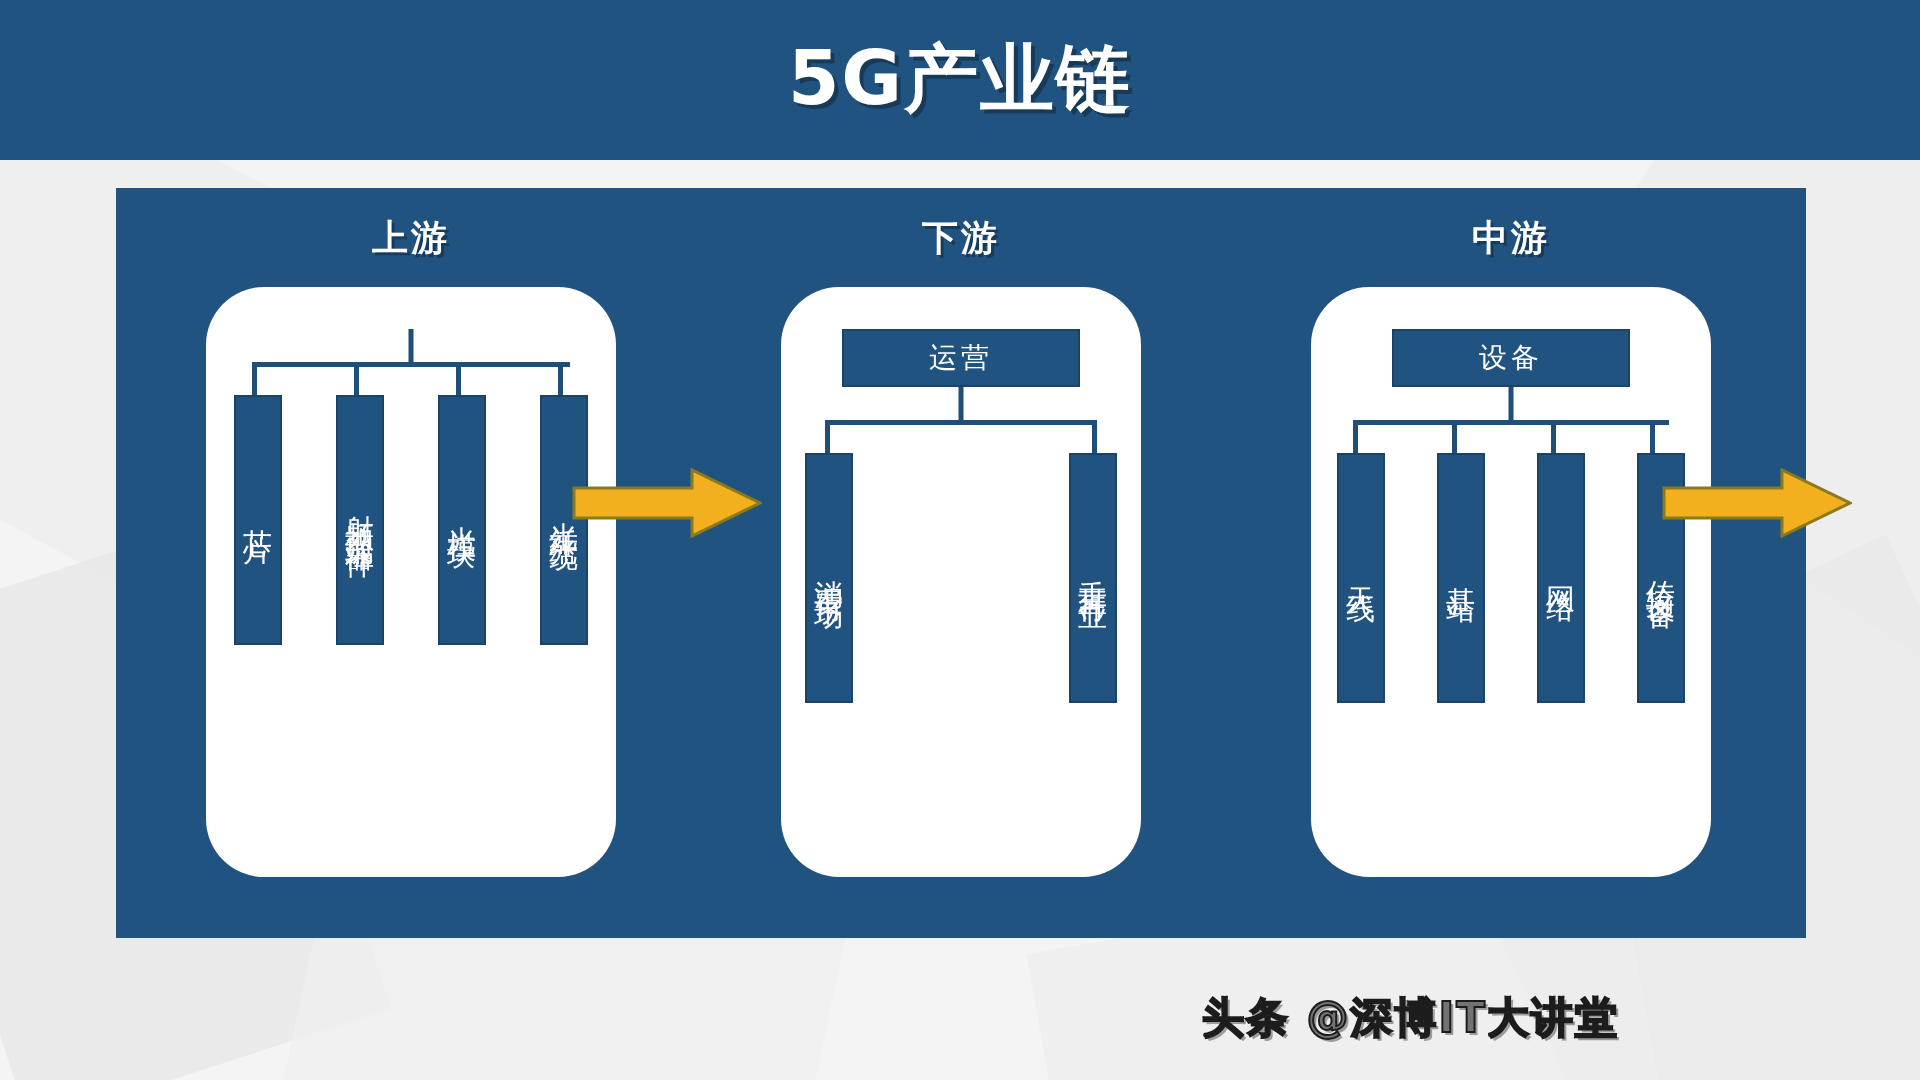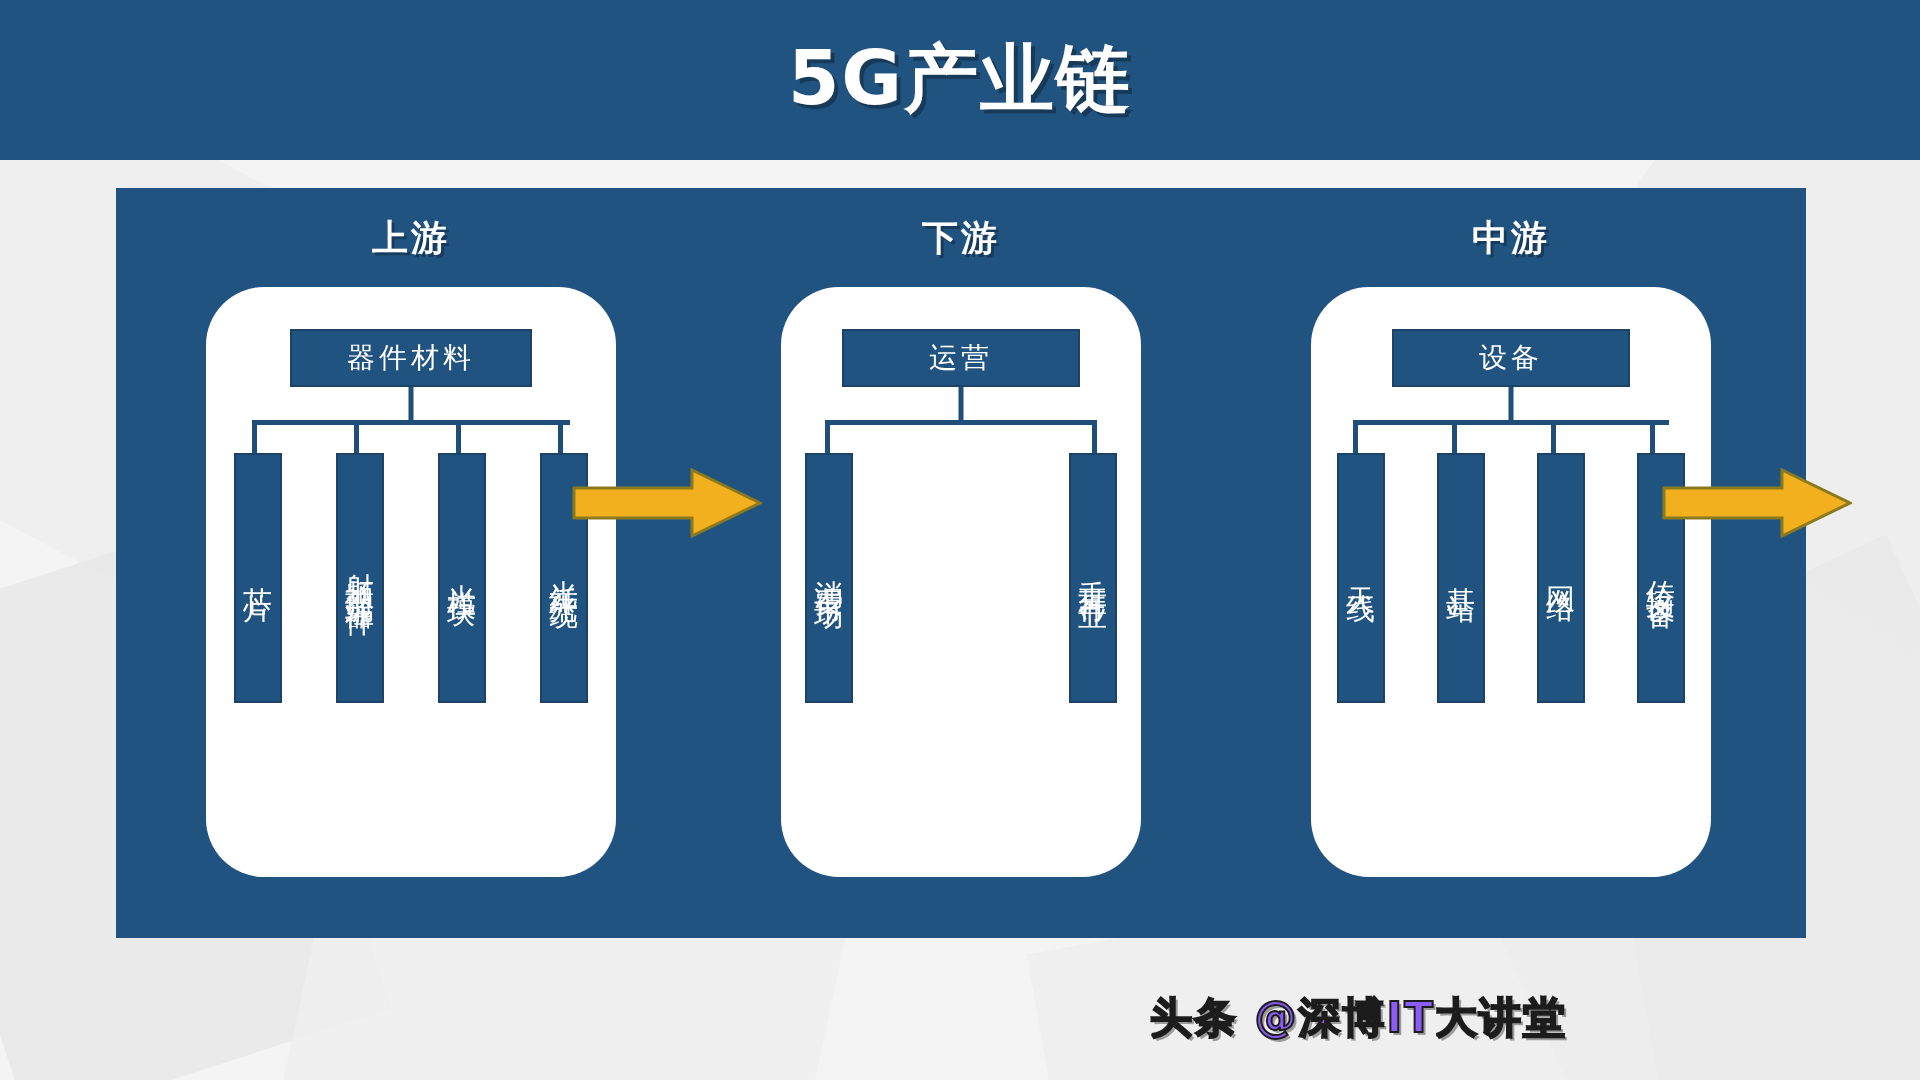--- a/index.html
+++ b/index.html
@@ -106,23 +106,23 @@
     height:250px;width:48px;
   }
   .leaf .leaf-label{display:block;}
 
   
   .arrow{position:absolute;z-index:6;}
   .arrow svg{display:block;}
 
   
   #watermark{
-    position:absolute;left:1150px;top:990px;
+    position:absolute;left:1202px;top:990px;
     font-size:42px;font-weight:bold;letter-spacing:2px;
-    color:#8b5cf6;
+    color:#737373;
     -webkit-text-stroke:2px #1c1c1c;
     text-shadow:3px 3px 0 rgba(0,0,0,.35);
     font-family:"DejaVu Sans","Liberation Sans",sans-serif;
     white-space:nowrap;
   }
 </style>
 </head>
 <body>
 
 <div id="bg">
@@ -138,23 +138,20 @@
   <div id="header-title">5G产业链</div>
 </div>
 
 <div id="panel">
 
   <div id="stages">
 
     <div class="stage up">
       <div class="stage-title">上游</div>
       <div class="card up">
-        <div class="head-box up">
-          <span>器件材料</span>
-        </div>
         <div class="tree">
           <div class="vtrunk"></div>
           <div class="hbar" style="left:46px;right:46px;"></div>
           <div class="drop" style="left:46px;"></div>
           <div class="drop" style="left:148px;"></div>
           <div class="drop" style="left:250px;"></div>
           <div class="drop" style="left:352px;"></div>
         </div>
         <div class="children">
           <div class="leaf" style="margin-left:0;margin-right:54px;">

